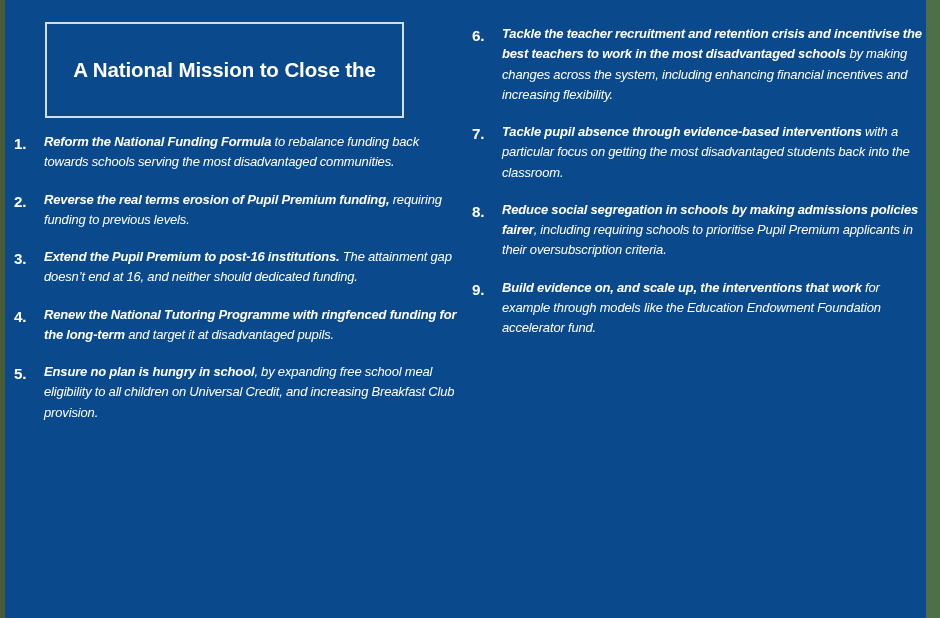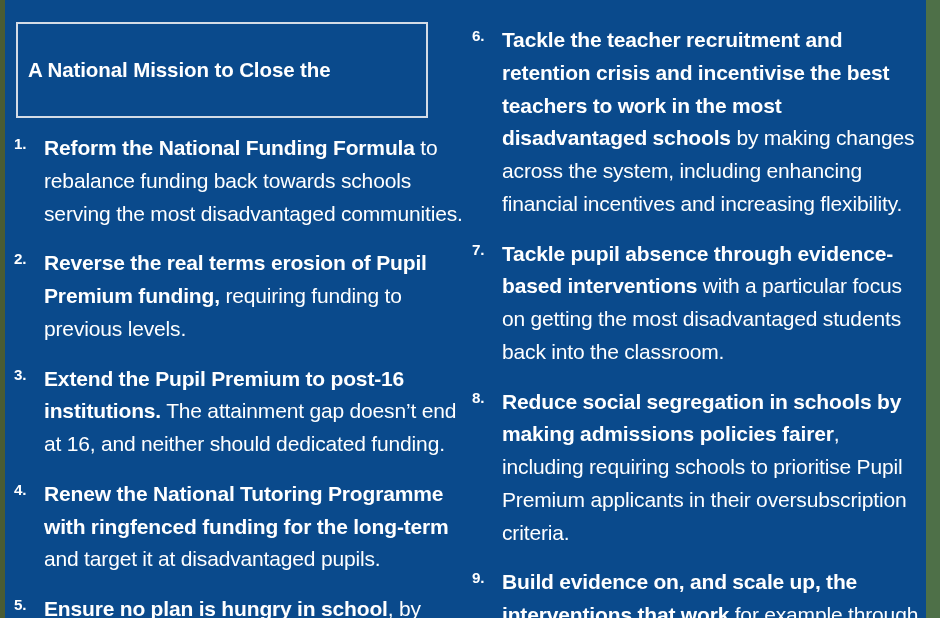--- a/index.html
+++ b/index.html
@@ -30,28 +30,29 @@
   .edge-right {
     position: absolute;
     right: 0; top: 0;
     width: 14px; height: 618px;
     background: #4e7048;
   }
 
   
   .title-box {
     position: absolute;
-    left: 16px;
+    left: 45px;
     top: 22px;
-    width: 412px;
+    width: 359px;
     height: 96px;
     border: 2px solid #d4dce6;
     box-sizing: border-box;
     display: flex;
     align-items: center;
+    justify-content: center;
   }
   .title-text {
     font-size: 20.5px;
     font-weight: bold;
     line-height: 1.45;
     text-align: center;
     letter-spacing: -0.1px;
     padding: 0 10px;
   }
 
@@ -87,24 +88,25 @@
     font-weight: bold;
     line-height: 1.56;
     letter-spacing: -0.1px;
   }
   .col-right .item-num {
     width: 30px;
   }
 
   .item-body {
     flex: 1 1 auto;
-    font-size: 21px;
+    font-size: 13px;
     line-height: 1.56;
     letter-spacing: -0.15px;
     word-spacing: -0.2px;
+    font-style: italic;
   }
   .item-body b {
     font-weight: bold;
   }
 </style>
 </head>
 <body>
 
 <div id="slide">
 

